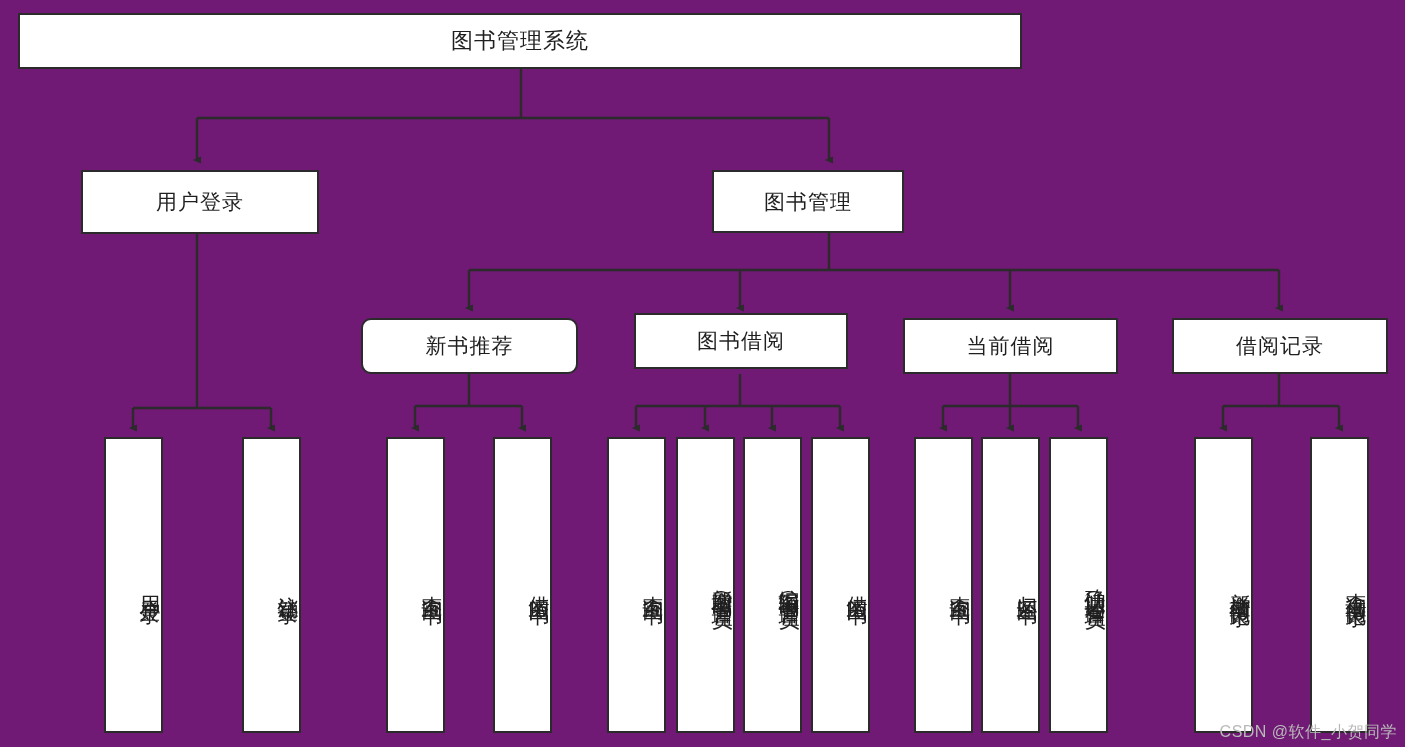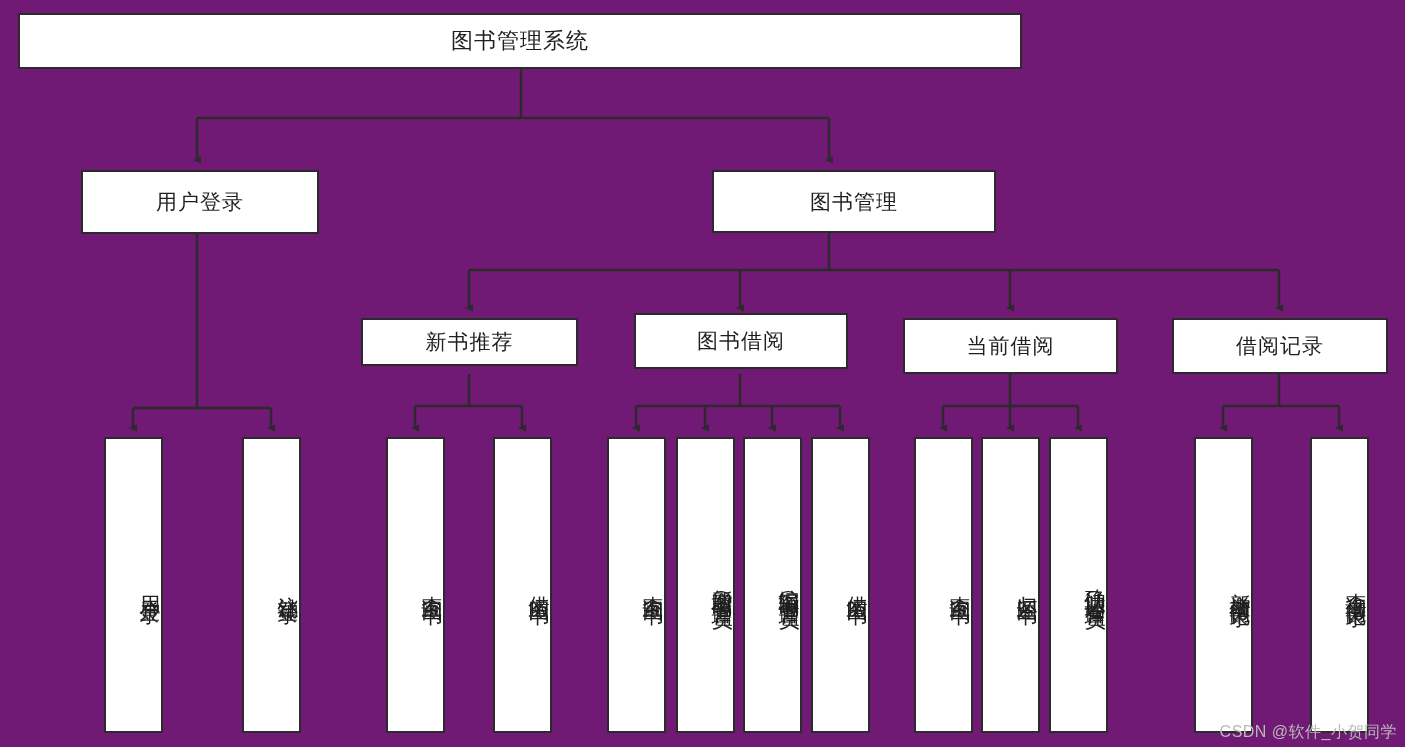--- a/index.html
+++ b/index.html
@@ -129,25 +129,25 @@
   </svg>
 
   <div class="node horiz" id="root-node" style="left:18px; top:13px; width:1004px; height:56px;">
     <span>图书管理系统</span>
   </div>
 
   <div class="node horiz" style="left:81px; top:170px; width:238px; height:64px;">
     <span>用户登录</span>
   </div>
 
-  <div class="node horiz" style="left:712px; top:170px; width:284px; height:63px;">
+  <div class="node horiz" style="left:712px; top:170px; width:192px; height:63px;">
     <span>图书管理</span>
   </div>
 
-  <div class="node horiz" style="left:361px; top:318px; width:217px; height:48px;">
+  <div class="node horiz" style="left:361px; top:318px; width:217px; height:56px;border-radius:10px;">
     <span>新书推荐</span>
   </div>
 
   <div class="node horiz" style="left:634px; top:313px; width:214px; height:56px;">
     <span>图书借阅</span>
   </div>
 
   <div class="node horiz" style="left:903px; top:318px; width:215px; height:56px;">
     <span>当前借阅</span>
   </div>

